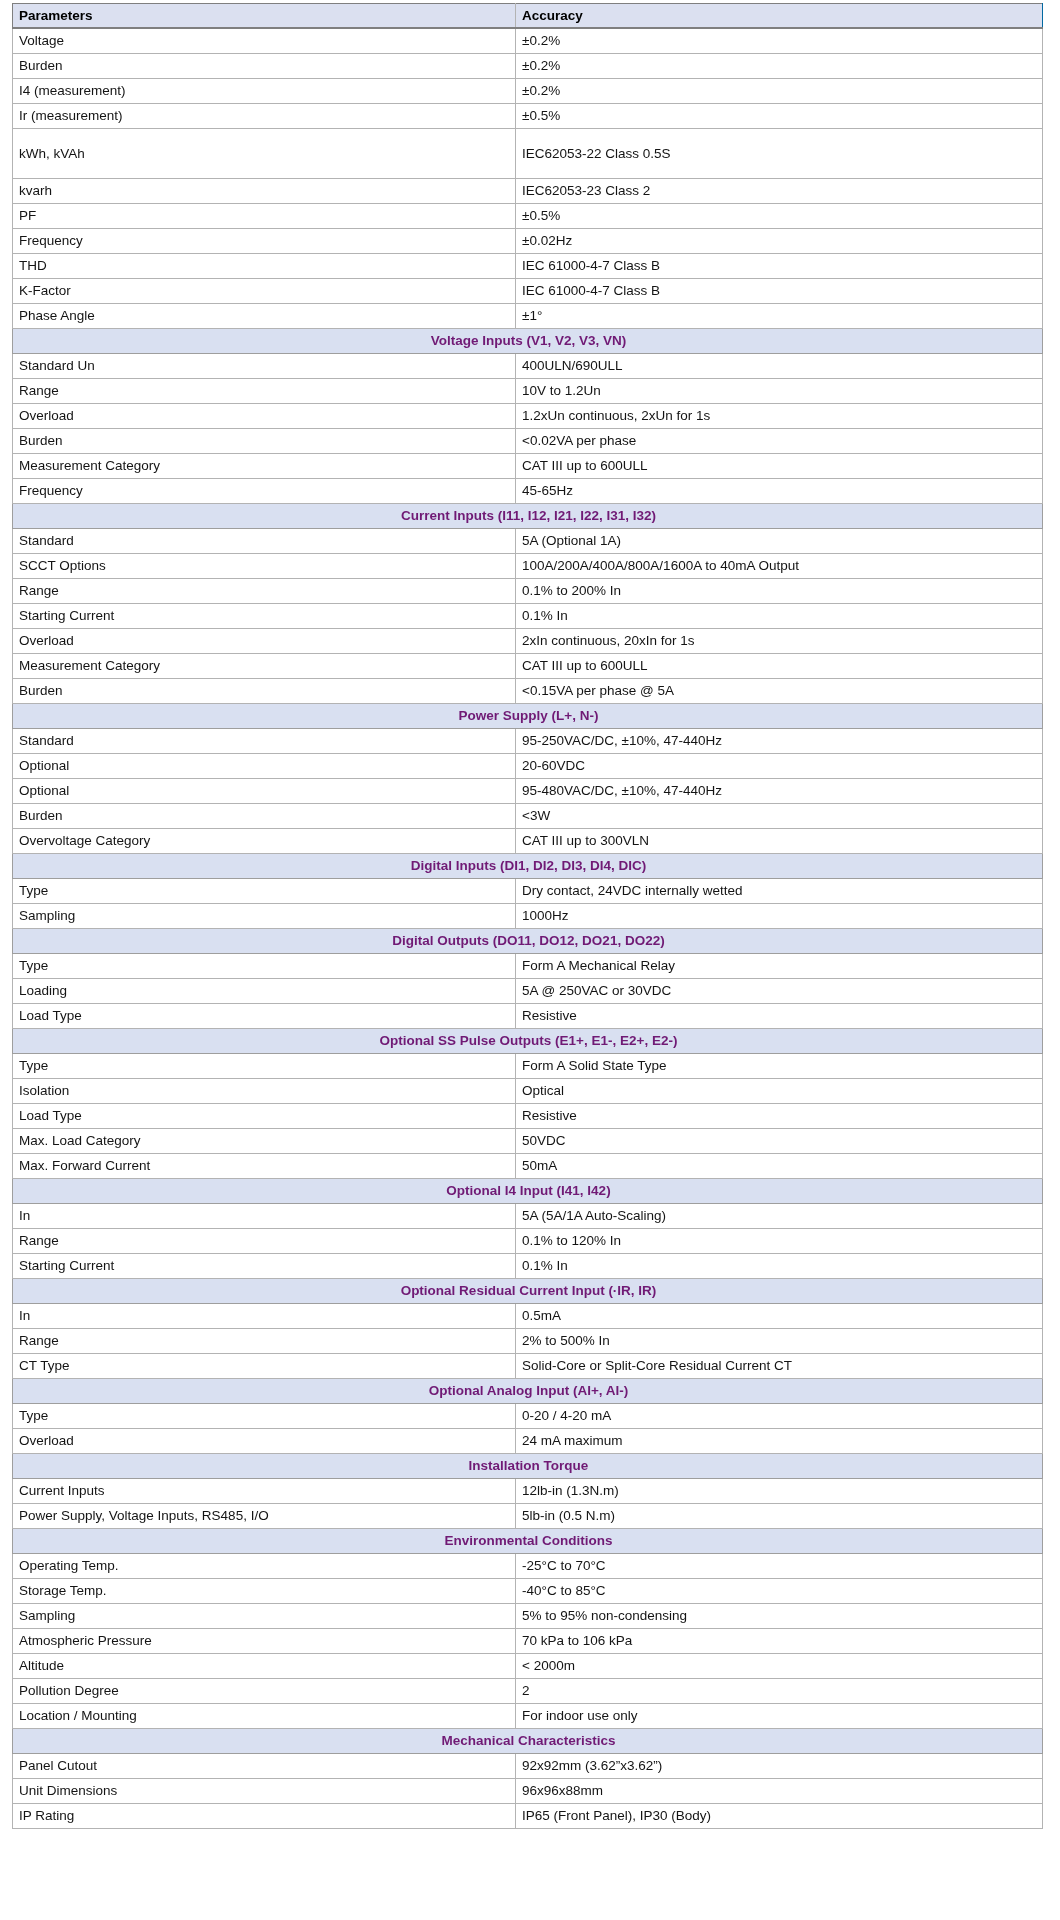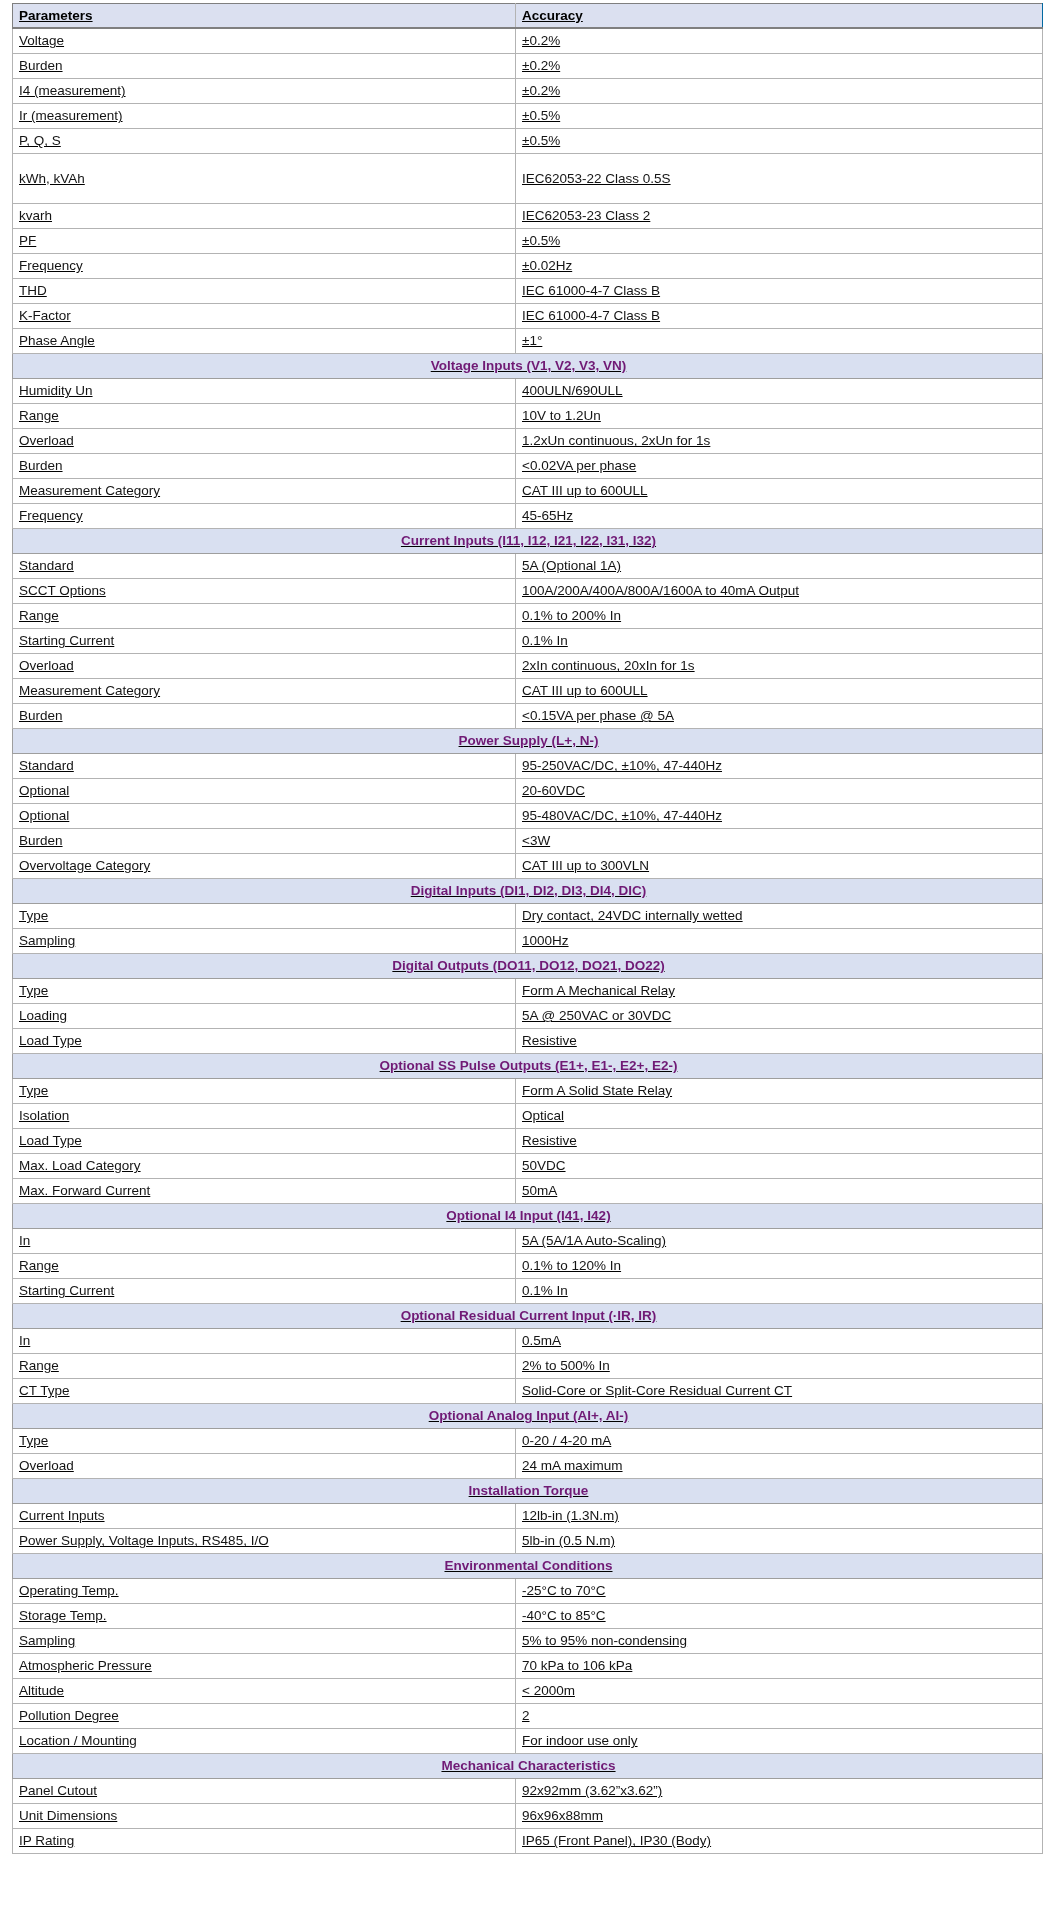--- a/index.html
+++ b/index.html
@@ -13,21 +13,20 @@
     background: #ffffff;
     overflow: hidden;
     font-family: "Liberation Sans", sans-serif;
   }
   table.spec {
     border-collapse: collapse;
     table-layout: fixed;
     width: 1030px;
     margin: 3px 0 0 12px;
     border: 1px solid #7f7f7f;
-    text-decoration: underline;
   }
   table.spec th,
   table.spec td {
     border: 1px solid #b3b3b3;
     font-size: 13.5px;
     color: #141414;
     padding: 0 4px 0 6px;
     height: 24px;
     vertical-align: middle;
     white-space: nowrap;
@@ -82,24 +81,20 @@
           <td class="value">±0.2%</td>
         </tr>
         <tr class="row-data">
           <td class="param">I4 (measurement)</td>
           <td class="value">±0.2%</td>
         </tr>
         <tr class="row-data">
           <td class="param">Ir (measurement)</td>
           <td class="value">±0.5%</td>
         </tr>
-        <tr class="row-data">
-          <td class="param">P, Q, S</td>
-          <td class="value">±0.5%</td>
-        </tr>
         <tr class="row-data tall">
           <td class="param">kWh, kVAh</td>
           <td class="value">IEC62053-22 Class 0.5S</td>
         </tr>
         <tr class="row-data">
           <td class="param">kvarh</td>
           <td class="value">IEC62053-23 Class 2</td>
         </tr>
         <tr class="row-data">
           <td class="param">PF</td>
@@ -118,21 +113,21 @@
           <td class="value">IEC 61000-4-7 Class B</td>
         </tr>
         <tr class="row-data">
           <td class="param">Phase Angle</td>
           <td class="value">±1°</td>
         </tr>
         <tr class="row-section">
           <td colspan="2">Voltage Inputs (V1, V2, V3, VN)</td>
         </tr>
         <tr class="row-data">
-          <td class="param">Humidity Un</td>
+          <td class="param">Standard Un</td>
           <td class="value">400ULN/690ULL</td>
         </tr>
         <tr class="row-data">
           <td class="param">Range</td>
           <td class="value">10V to 1.2Un</td>
         </tr>
         <tr class="row-data">
           <td class="param">Overload</td>
           <td class="value">1.2xUn continuous, 2xUn for 1s</td>
         </tr>
@@ -226,21 +221,21 @@
         </tr>
         <tr class="row-data">
           <td class="param">Load Type</td>
           <td class="value">Resistive</td>
         </tr>
         <tr class="row-section">
           <td colspan="2">Optional SS Pulse Outputs (E1+, E1-, E2+, E2-)</td>
         </tr>
         <tr class="row-data">
           <td class="param">Type</td>
-          <td class="value">Form A Solid State Relay</td>
+          <td class="value">Form A Solid State Type</td>
         </tr>
         <tr class="row-data">
           <td class="param">Isolation</td>
           <td class="value">Optical</td>
         </tr>
         <tr class="row-data">
           <td class="param">Load Type</td>
           <td class="value">Resistive</td>
         </tr>
         <tr class="row-data">

